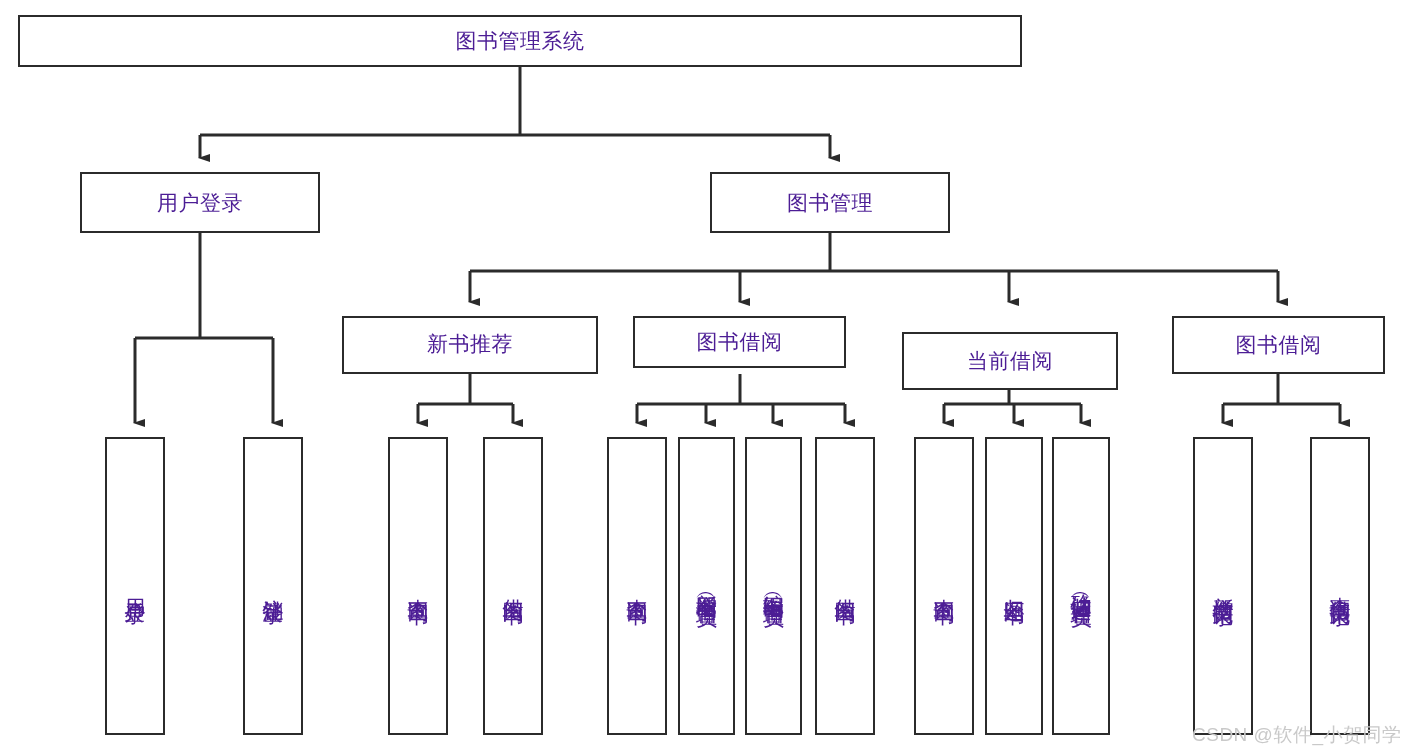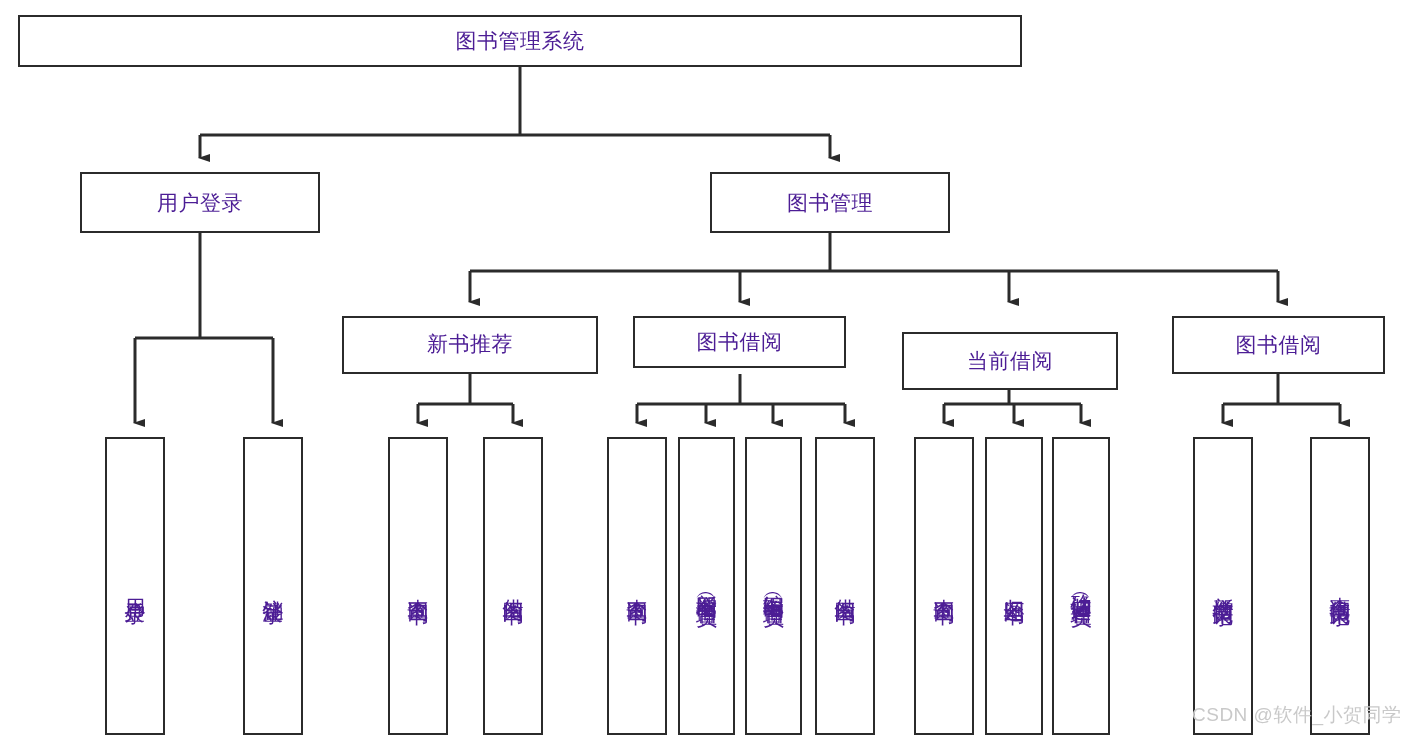--- a/index.html
+++ b/index.html
@@ -179,15 +179,15 @@
   <div class="node vertical" id="node-leaf-10" style="left: 1052px; top: 437px; width: 58px; height: 298px;">
     <span class="label">确认归还（管理员）</span>
   </div>
   <div class="node vertical" id="node-leaf-11" style="left: 1193px; top: 437px; width: 60px; height: 298px;">
     <span class="label">新增借阅记录</span>
   </div>
   <div class="node vertical" id="node-leaf-12" style="left: 1310px; top: 437px; width: 60px; height: 298px;">
     <span class="label">查询借阅记录</span>
   </div>
 
-  <div class="watermark" id="watermark" style="left: 1192px; top: 702px;">CSDN @软件_小贺同学</div>
+  <div class="watermark" id="watermark" style="left: 1192px; top: 722px;">CSDN @软件_小贺同学</div>
 
 </div>
 
 </body></html>

